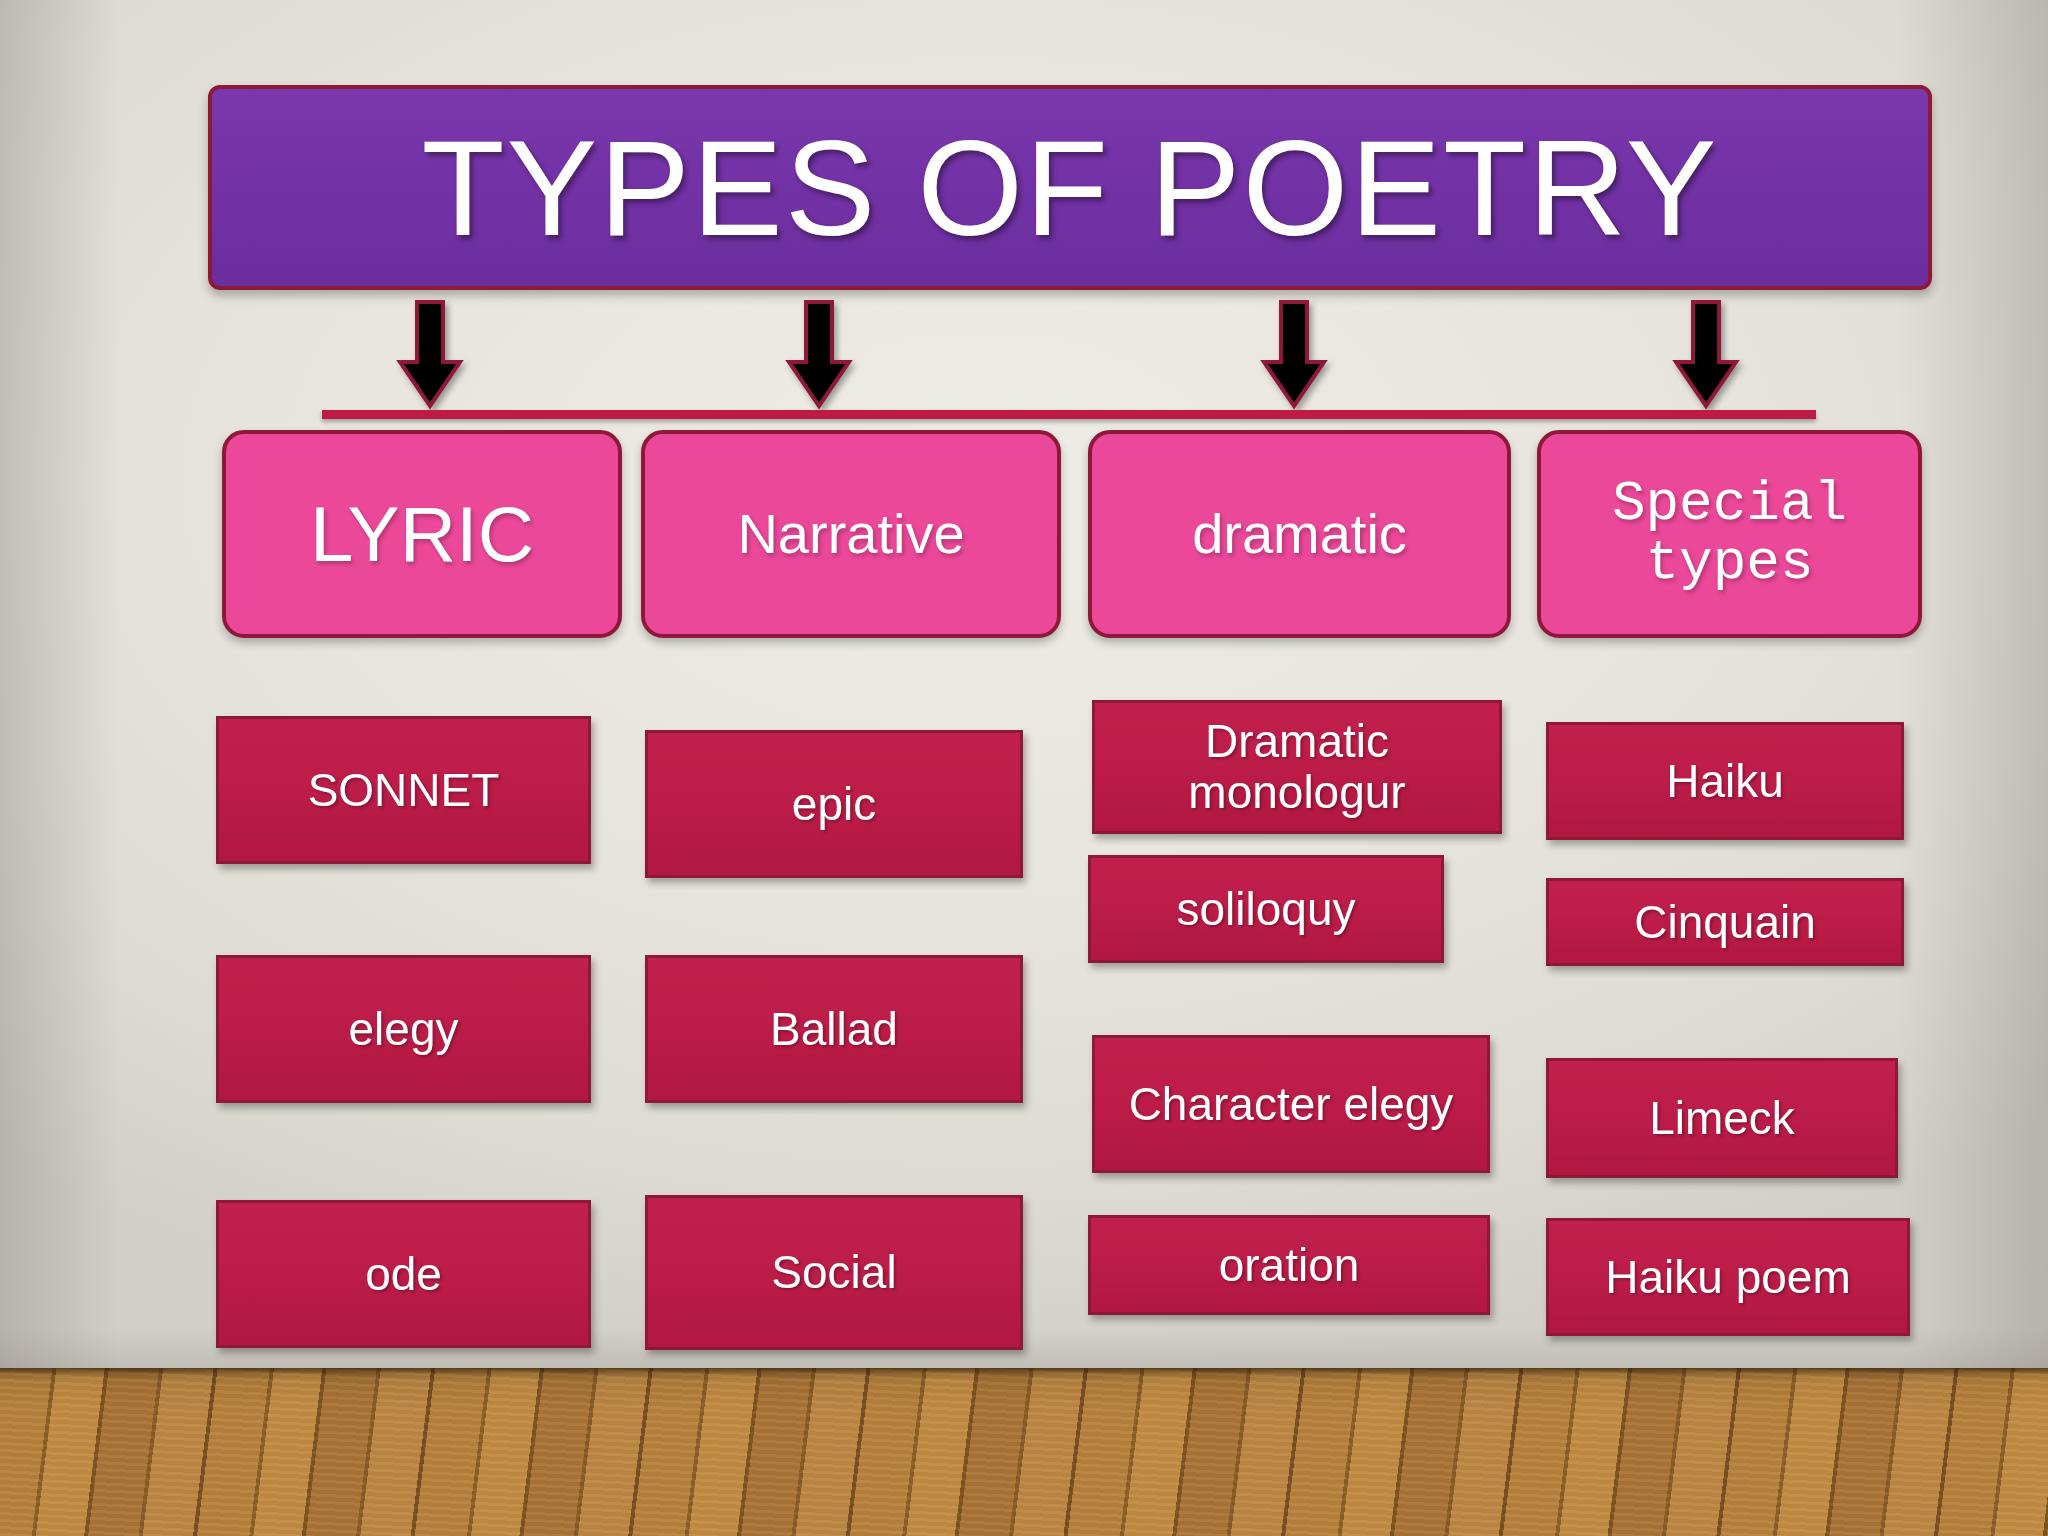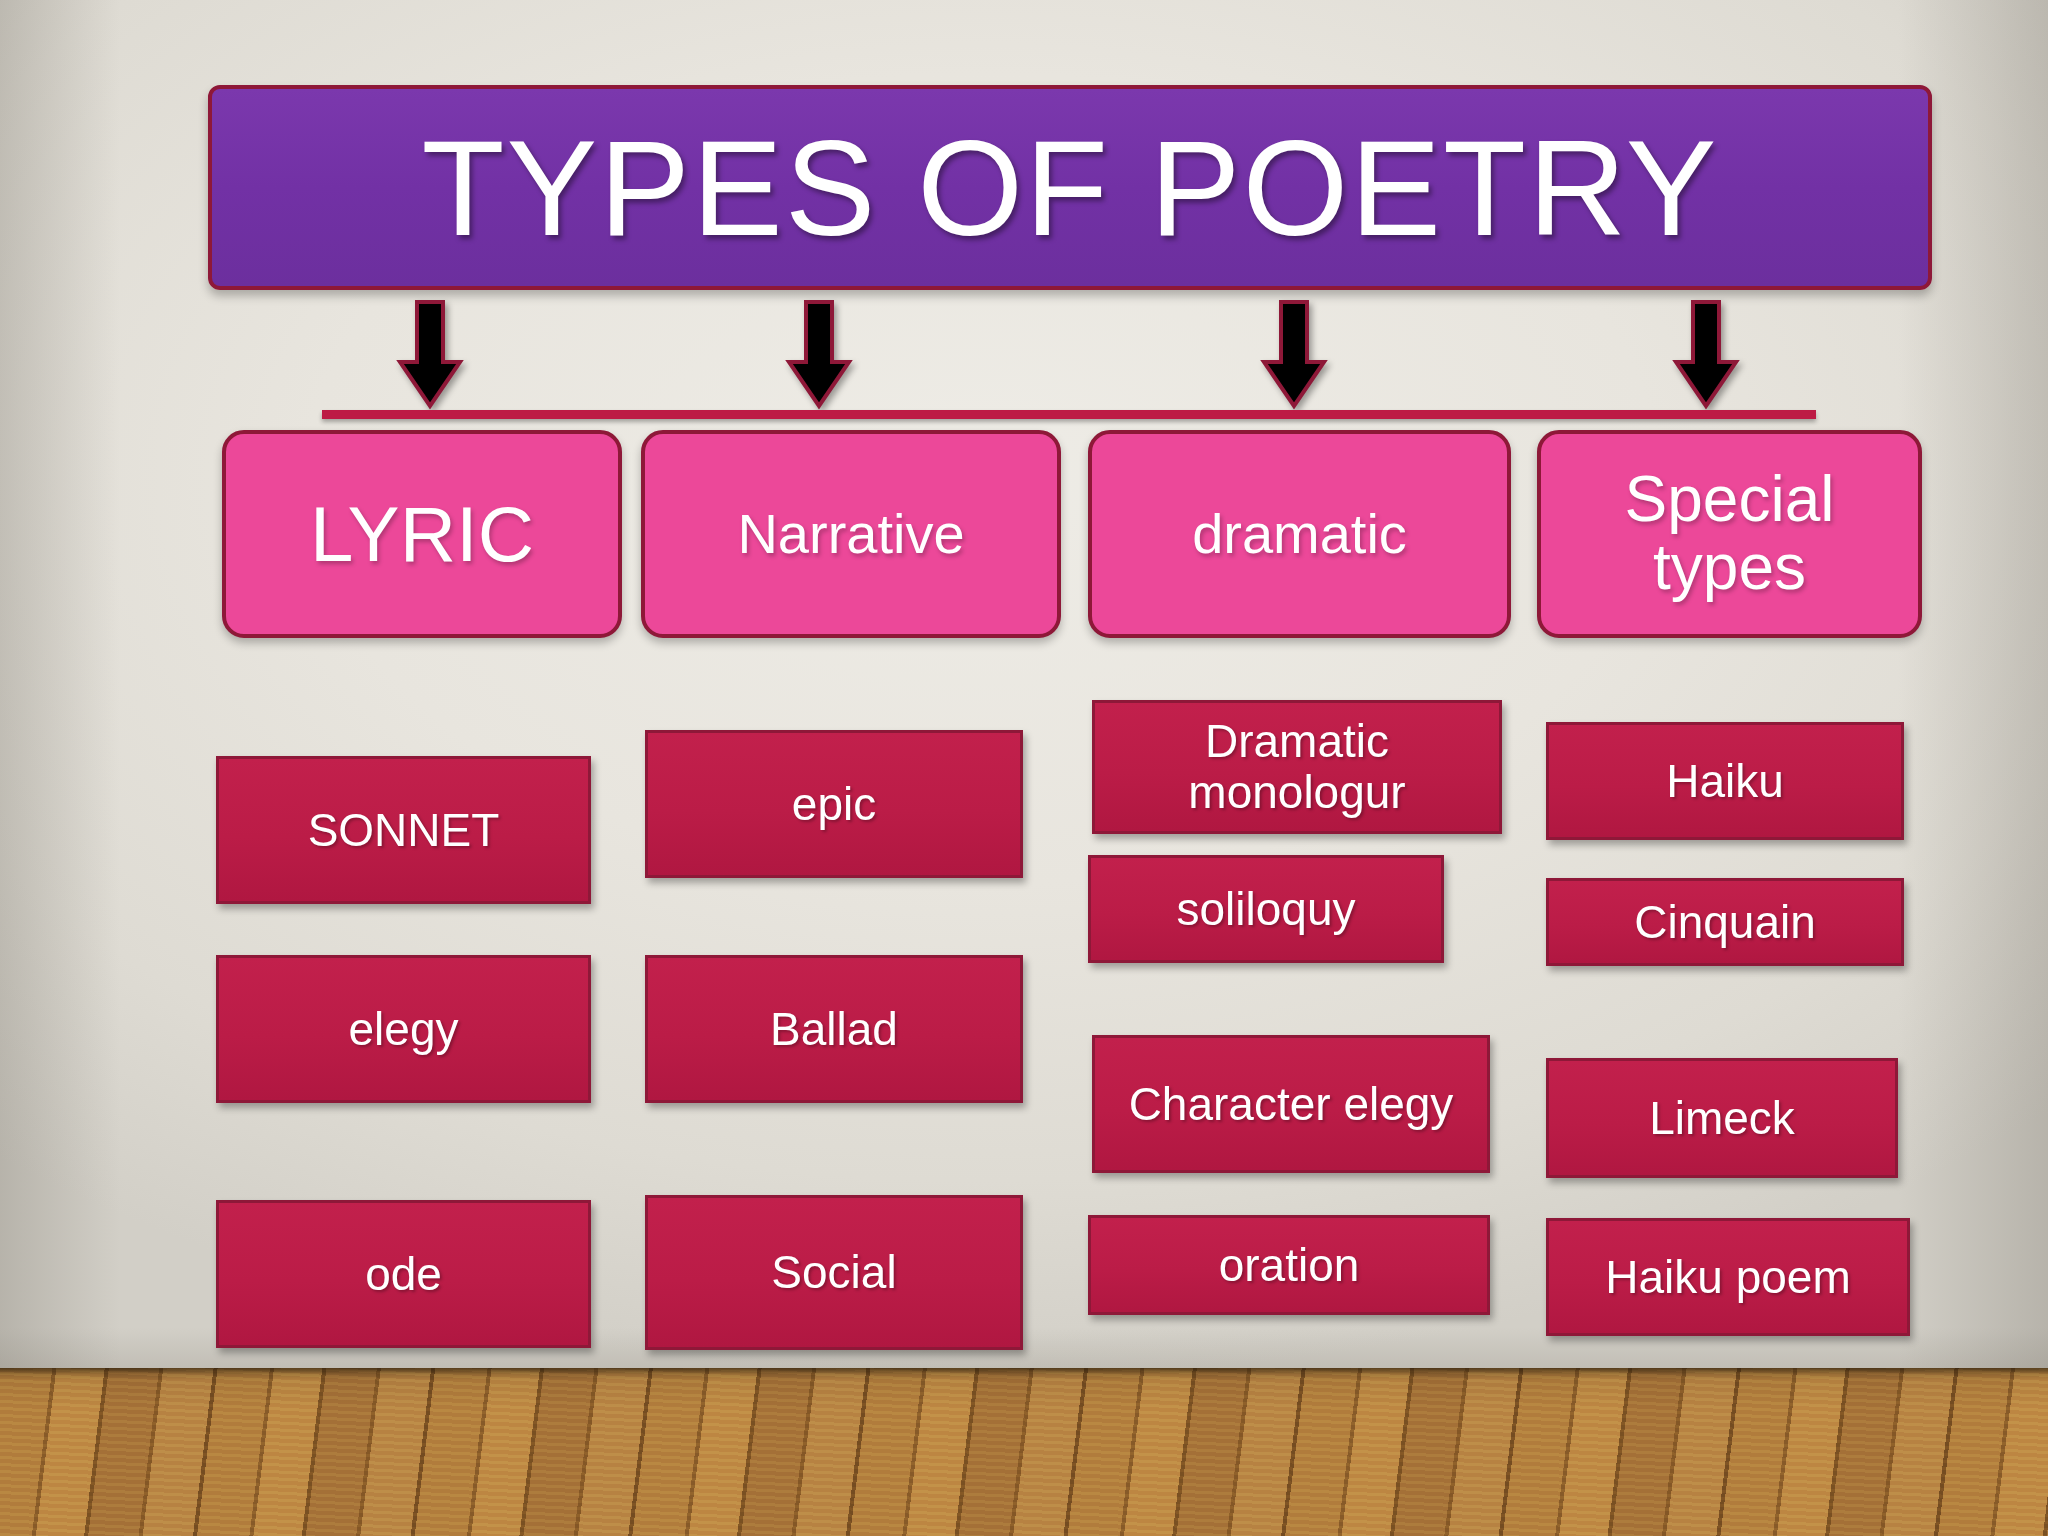--- a/index.html
+++ b/index.html
@@ -114,21 +114,21 @@
     padding:0 8px;
   }
   .cat-0{ left:222px;  width:400px; }
   .cat-1{ left:641px;  width:420px; }
   .cat-2{ left:1088px; width:423px; }
   .cat-3{ left:1537px; width:385px; }
 
   .cat-0 span{ font-size:78px; }
   .cat-1 span{ font-size:56px; }
   .cat-2 span{ font-size:56px; }
-  .cat-3 span{ font-size:64px; }
+  .cat-3 span{ font-size:56px;font-family:Liberation Mono, monospace; }
 
   
   .item{
     position:absolute;
     background:linear-gradient(to bottom, #c2204c 0%, #bb1c47 55%, #b01741 100%);
     border:3px solid #8e1838;
     box-shadow:3px 5px 7px rgba(0,0,0,0.30);
     display:flex; align-items:center; justify-content:center;
     text-align:center;
   }
@@ -184,21 +184,21 @@
   <div class="cat cat-1">
     <span>Narrative</span>
   </div>
   <div class="cat cat-2">
     <span>dramatic</span>
   </div>
   <div class="cat cat-3">
     <span>Special types</span>
   </div>
 
-  <div class="item" style="left:216px; top:756px; width:375px; height:148px;">
+  <div class="item" style="left:216px; top:716px; width:375px; height:148px;">
     <span>SONNET</span>
   </div>
   <div class="item" style="left:216px; top:955px; width:375px; height:148px;">
     <span>elegy</span>
   </div>
   <div class="item" style="left:216px; top:1200px; width:375px; height:148px;">
     <span>ode</span>
   </div>
 
   <div class="item" style="left:645px; top:730px; width:378px; height:148px;">

